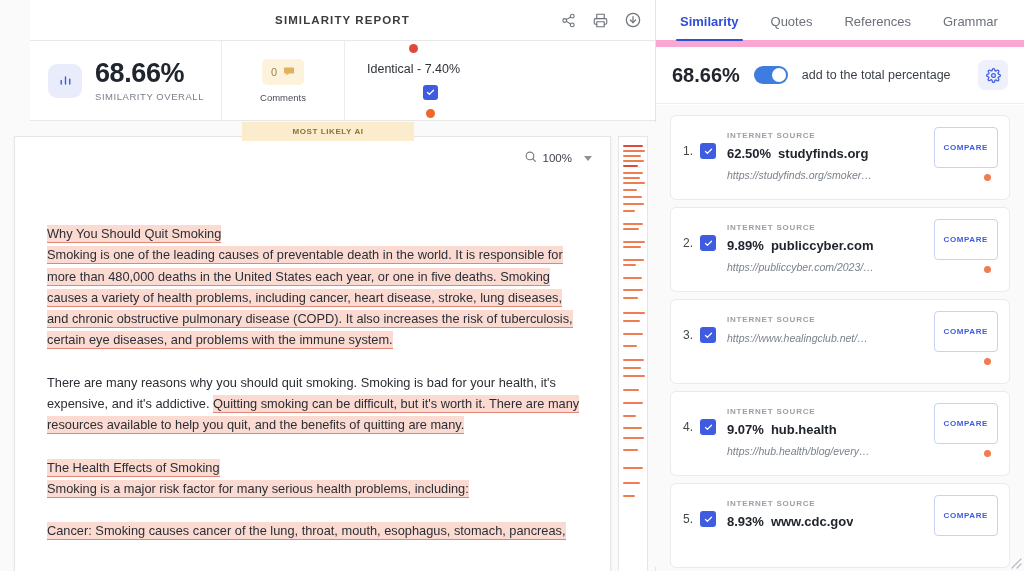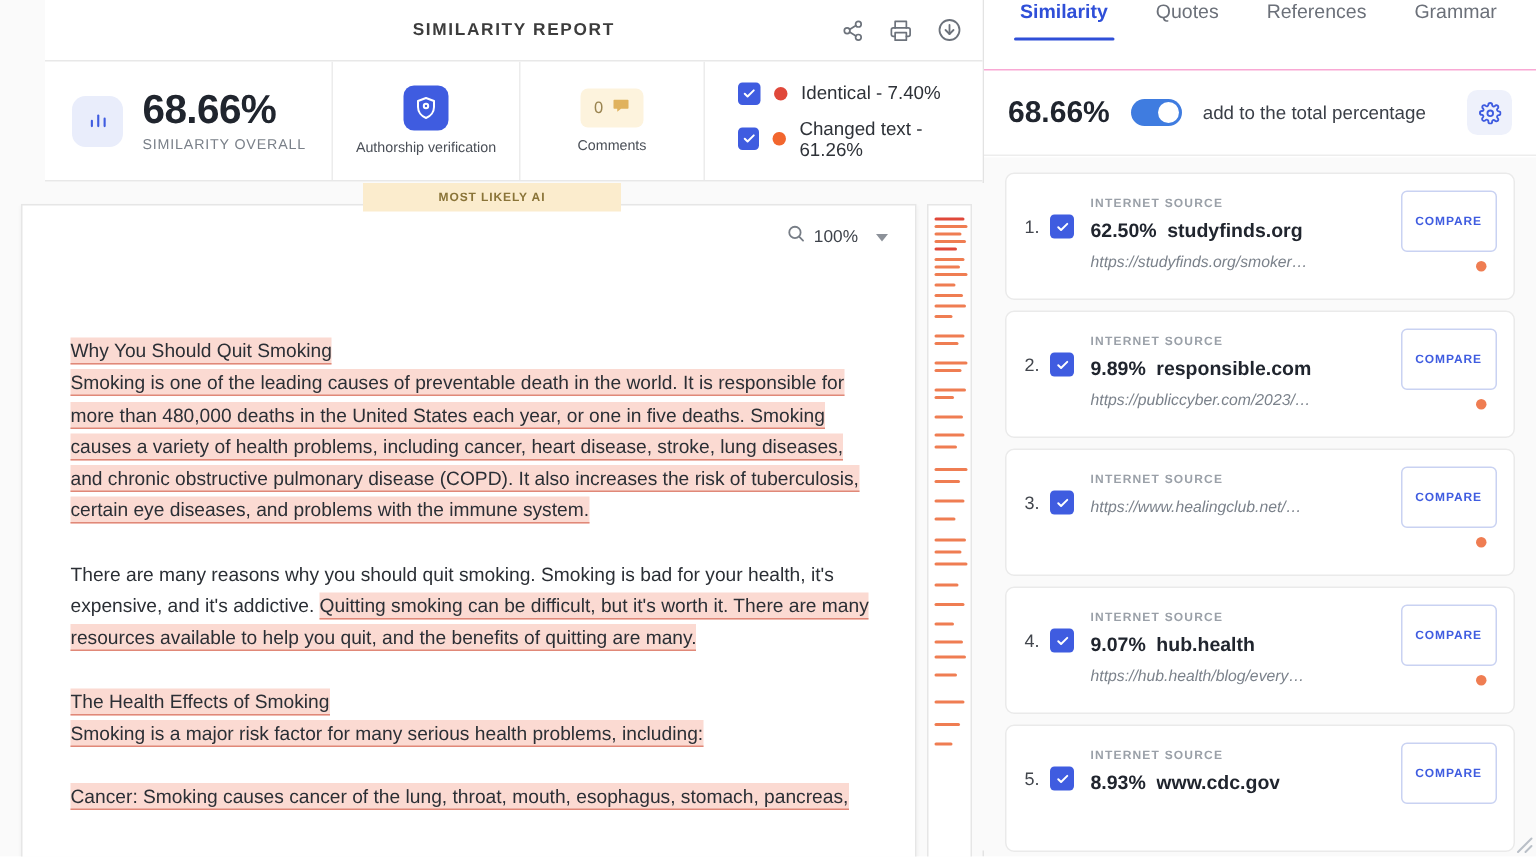--- a/index.html
+++ b/index.html
@@ -120,21 +120,21 @@
 
   .cell-legend {
     flex: 1;
     padding-left: 22px;
     flex-direction: column;
     justify-content: center;
     align-items: flex-start;
     gap: 9px;
     border-right: none;
   }
-  .legend-row { display: flex; align-items: center; gap: 9px; }
+  .legend-row { display: flex; align-items: center; gap: 9px; flex-direction: column; }
   .cbox {
     width: 15px; height: 15px;
     border-radius: 3px;
     background: #3f5ce0;
     display: flex; align-items: center; justify-content: center;
   }
   .cbox svg { display: block; }
   .dot { width: 9px; height: 9px; border-radius: 50%; }
   .legend-text { font-size: 12.5px; color: #2e3238; }
 
@@ -222,23 +222,23 @@
   
   .right {
     width: 368px;
     height: 571px;
     background: #ffffff;
     position: relative;
   }
   .tabs {
     height: 47px;
     display: flex;
-    align-items: flex-start;
+    align-items: flex-end;
     padding: 0 8px;
-    border-bottom: 1px solid #f9a8d4;
+    border-bottom: 7px solid #f9a8d4;
   }
   .tab {
     padding: 0 16px 11px 16px;
     font-size: 13px;
     color: #6b7079;
     position: relative;
     cursor: pointer;
   }
   .tab.active { color: #2f4fd8; font-weight: bold; }
   .tab.active::after {
@@ -415,29 +415,20 @@
               <line x1="12" y1="17" x2="12" y2="7"></line>
               <line x1="18" y1="17" x2="18" y2="10"></line>
           </svg>
         </div>
         <div class="score-texts">
           <div class="score-pct">68.66%</div>
           <div class="score-label">SIMILARITY OVERALL</div>
         </div>
       </div>
 
-      <div class="stat-cell cell-auth">
-        <div class="auth-icon">
-          <svg width="16" height="16" viewBox="0 0 24 24" fill="none" stroke="#ffffff" stroke-width="2" stroke-linecap="round" stroke-linejoin="round">
-            <path d="M12 2 4 5v6c0 5 3.4 9.3 8 11 4.6-1.7 8-6 8-11V5l-8-3z"></path>
-            <circle cx="12" cy="10" r="2.2"></circle>
-          </svg>
-        </div>
-        <div class="auth-label">Authorship verification</div>
-      </div>
 
       <div class="stat-cell cell-comments">
         <div class="comment-chip">
           <span class="comment-count">0</span>
           <span>
             <svg width="12" height="12" viewBox="0 0 24 24" fill="#e0b25e">
               <path d="M21 5H3a1 1 0 0 0-1 1v10a1 1 0 0 0 1 1h4v4l5-4h9a1 1 0 0 0 1-1V6a1 1 0 0 0-1-1z"></path>
             </svg>
           </span>
         </div>
@@ -588,21 +579,21 @@
         <span class="src-index">2.</span>
         <span class="src-check">
           <svg width="9" height="9" viewBox="0 0 24 24" fill="none" stroke="#fff" stroke-width="3.5" stroke-linecap="round" stroke-linejoin="round">
               <polyline points="20 6 9 17 4 12"></polyline>
             </svg>
         </span>
         <div class="src-main">
           <div class="src-type">INTERNET SOURCE</div>
           <div class="src-title-row">
             <span class="src-pct">9.89%</span>
-            <span class="src-name">responsible.com</span>
+            <span class="src-name">publiccyber.com</span>
           </div>
           <div class="src-url">https://publiccyber.com/2023/…</div>
         </div>
         <button class="compare-btn">COMPARE</button>
         <span class="src-dot"></span>
       </div>
 
       <div class="src-card">
         <span class="src-index">3.</span>
         <span class="src-check">

